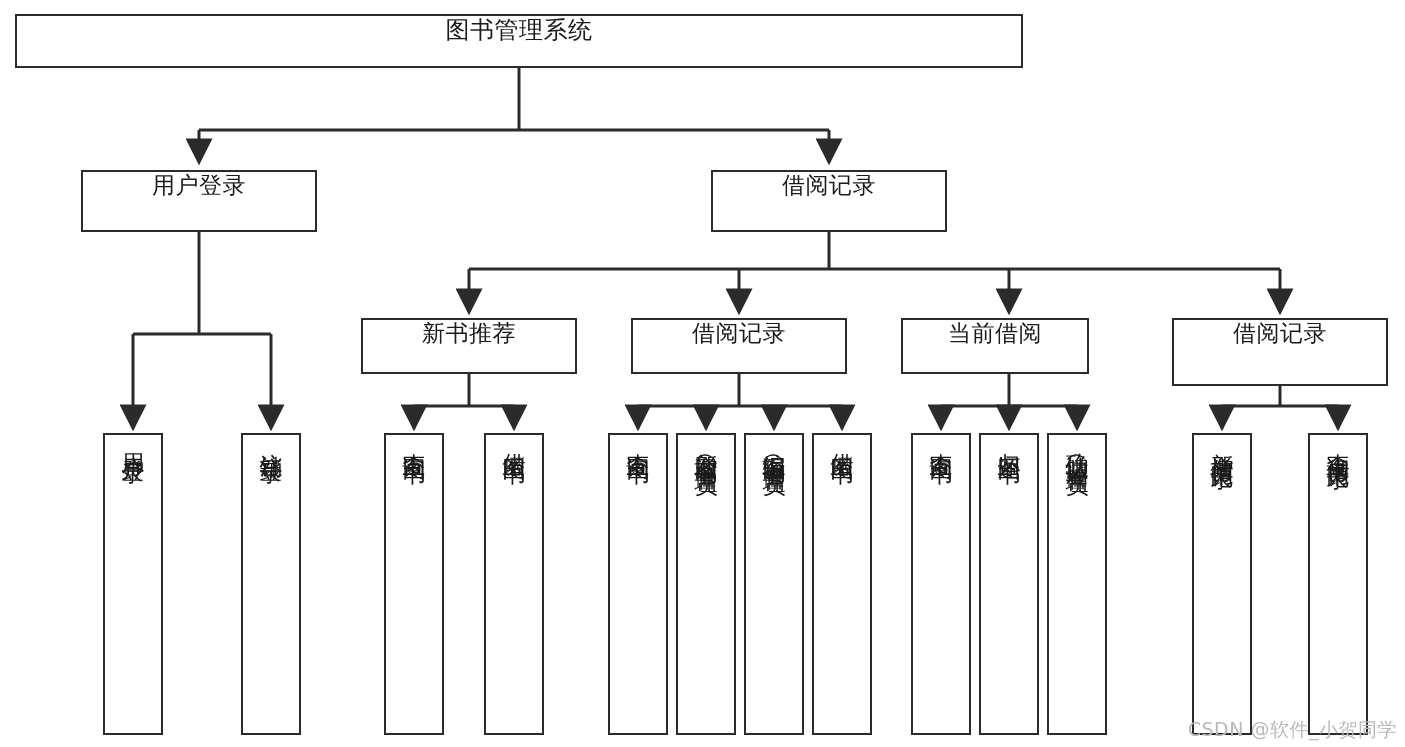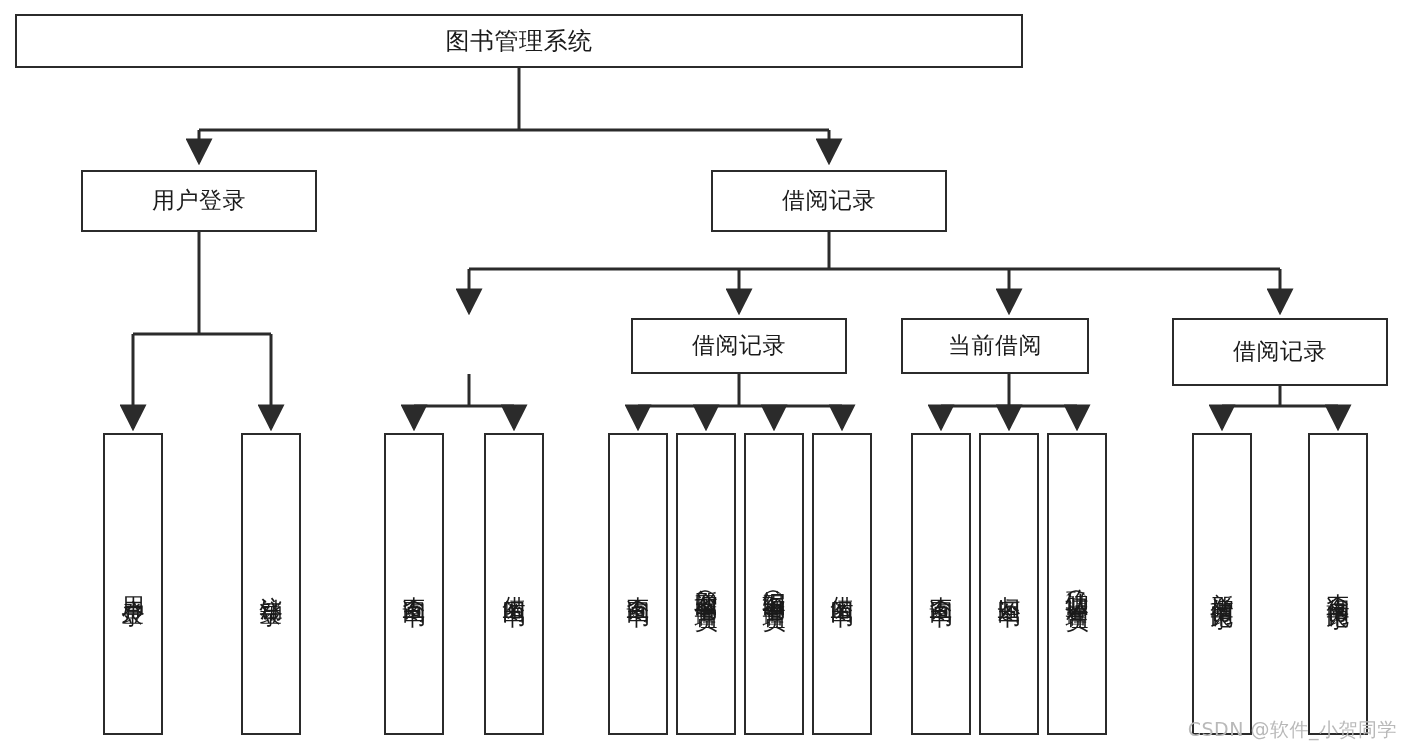--- a/index.html
+++ b/index.html
@@ -25,21 +25,21 @@
     width: 1405px;
     height: 747px;
     pointer-events: none;
   }
   .node {
     position: absolute;
     box-sizing: border-box;
     background: #ffffff;
     border: 2px solid #2b2b2b;
     display: flex;
-    align-items: center;
+    align-items: flex-start;
     justify-content: center;
     color: #1a1a1a;
   }
   .node-h {
     font-size: 23px;
     line-height: 1.2;
     letter-spacing: 0.5px;
     white-space: nowrap;
   }
   .node-v {
@@ -129,20 +129,23 @@
   </div>
 
   <div class="node node-h" style="left:81px; top:170px; width:236px; height:62px;">
     <span>用户登录</span>
   </div>
 
   <div class="node node-h" style="left:711px; top:170px; width:236px; height:62px;">
     <span>借阅记录</span>
   </div>
 
+  <div class="node node-h" style="left:361px; top:318px; width:216px; height:56px;">
+    <span>新书推荐</span>
+  </div>
 
   <div class="node node-h" style="left:631px; top:318px; width:216px; height:56px;">
     <span>借阅记录</span>
   </div>
 
   <div class="node node-h" style="left:901px; top:318px; width:188px; height:56px;">
     <span>当前借阅</span>
   </div>
 
   <div class="node node-h" style="left:1172px; top:318px; width:216px; height:68px;">

